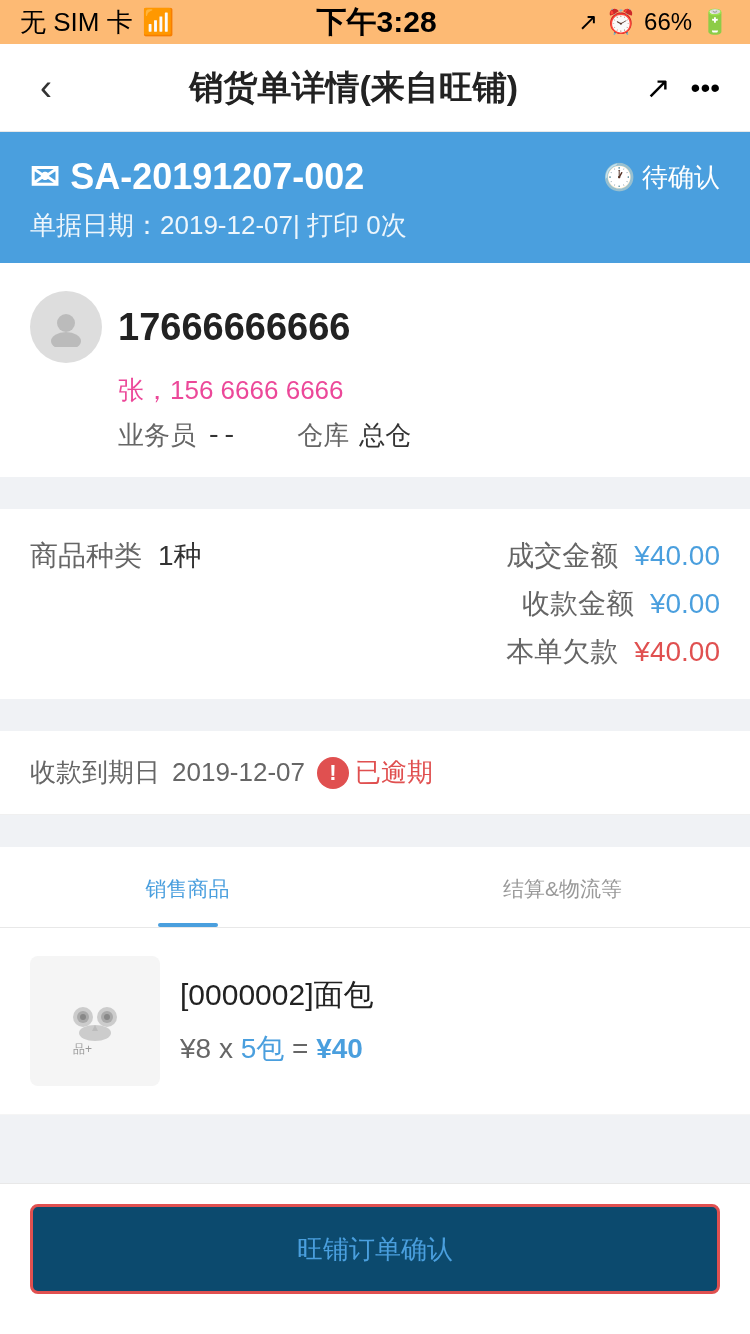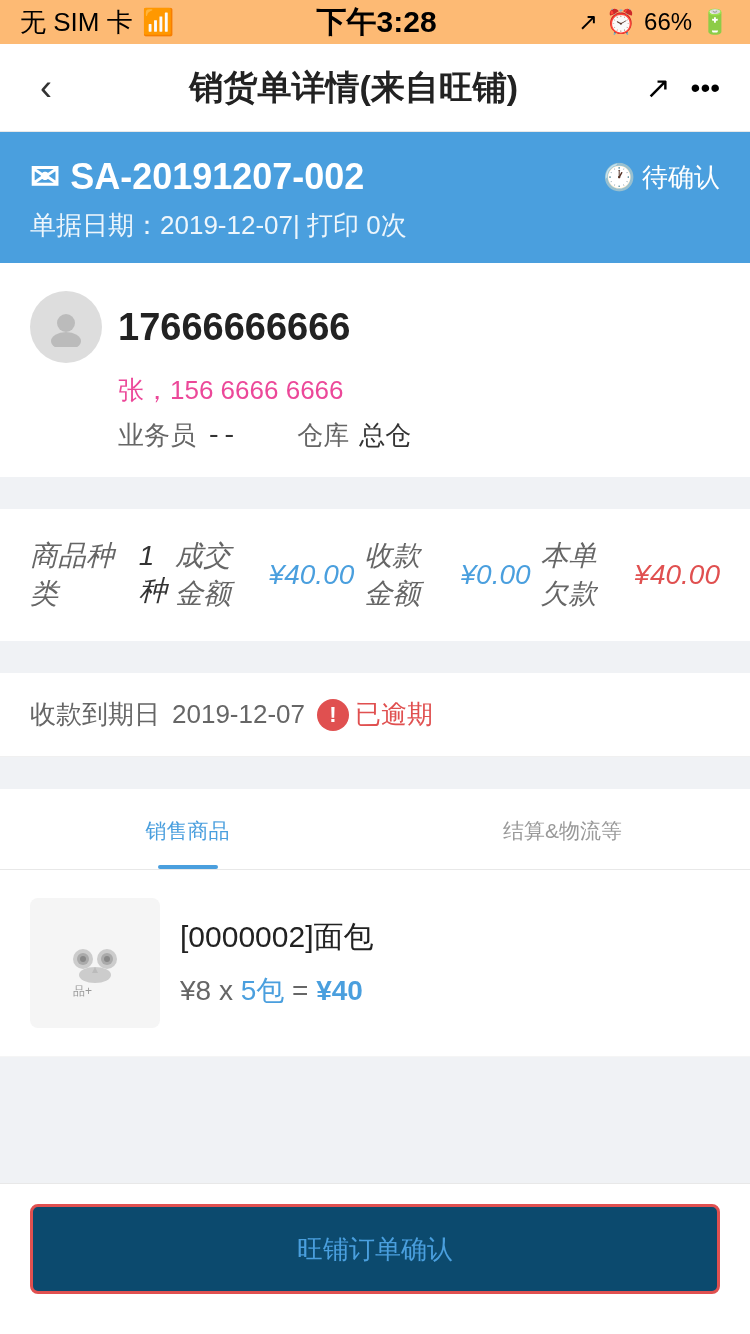--- a/index.html
+++ b/index.html
@@ -142,34 +142,33 @@
     .meta-value { color: #333; }
 
     
     .summary-card {
       background: #fff;
       padding: 28px 30px;
       margin-bottom: 16px;
       display: flex;
       justify-content: space-between;
       align-items: flex-start;
-      font-style: italic;
     }
     .summary-left {
       display: flex;
       align-items: center;
       gap: 16px;
       font-size: 28px;
       color: #333;
     }
     .summary-label { color: #666; }
     .summary-value { color: #333; }
     .summary-right {
       display: flex;
-      flex-direction: row;
+      flex-direction: column;
       align-items: flex-end;
       gap: 10px;
       font-size: 28px;
     }
     .summary-right-row {
       display: flex;
       gap: 16px;
       align-items: center;
     }
     .amount-label { color: #666; }

